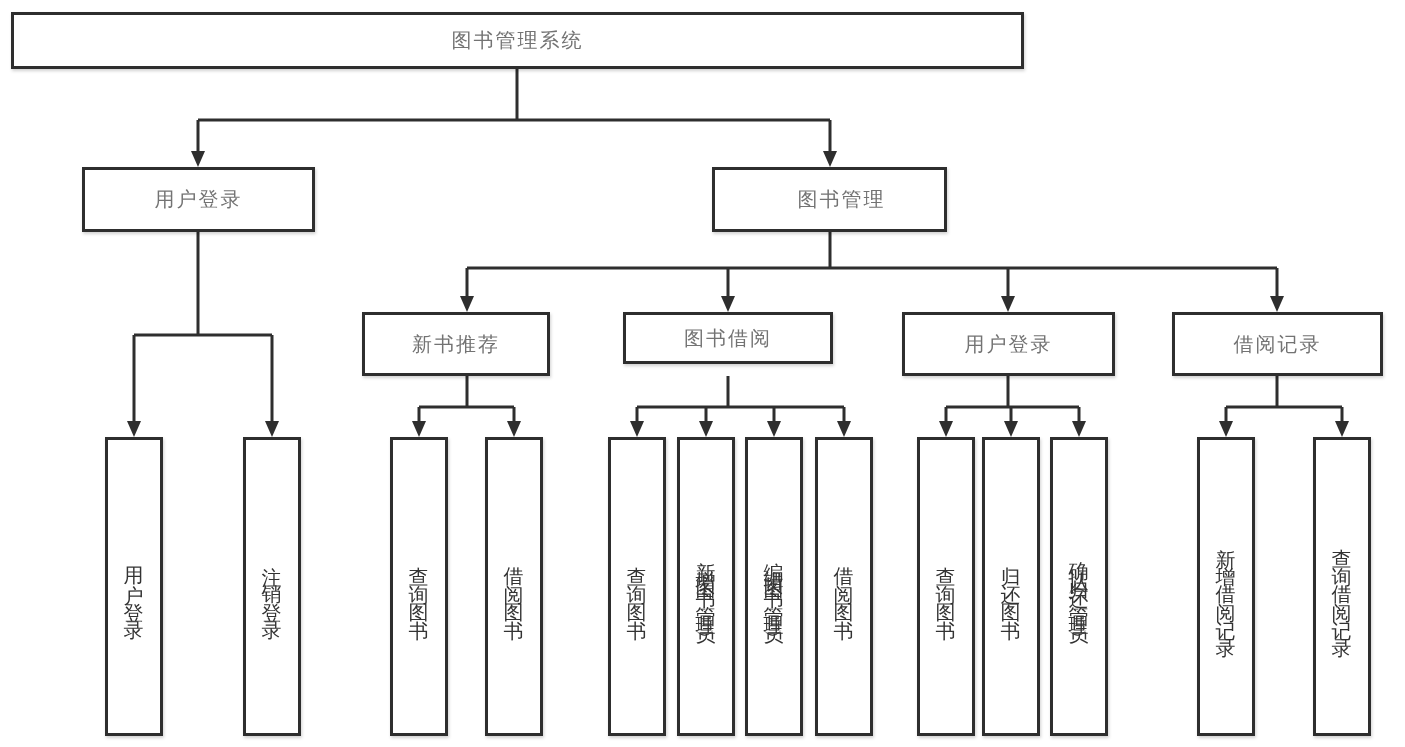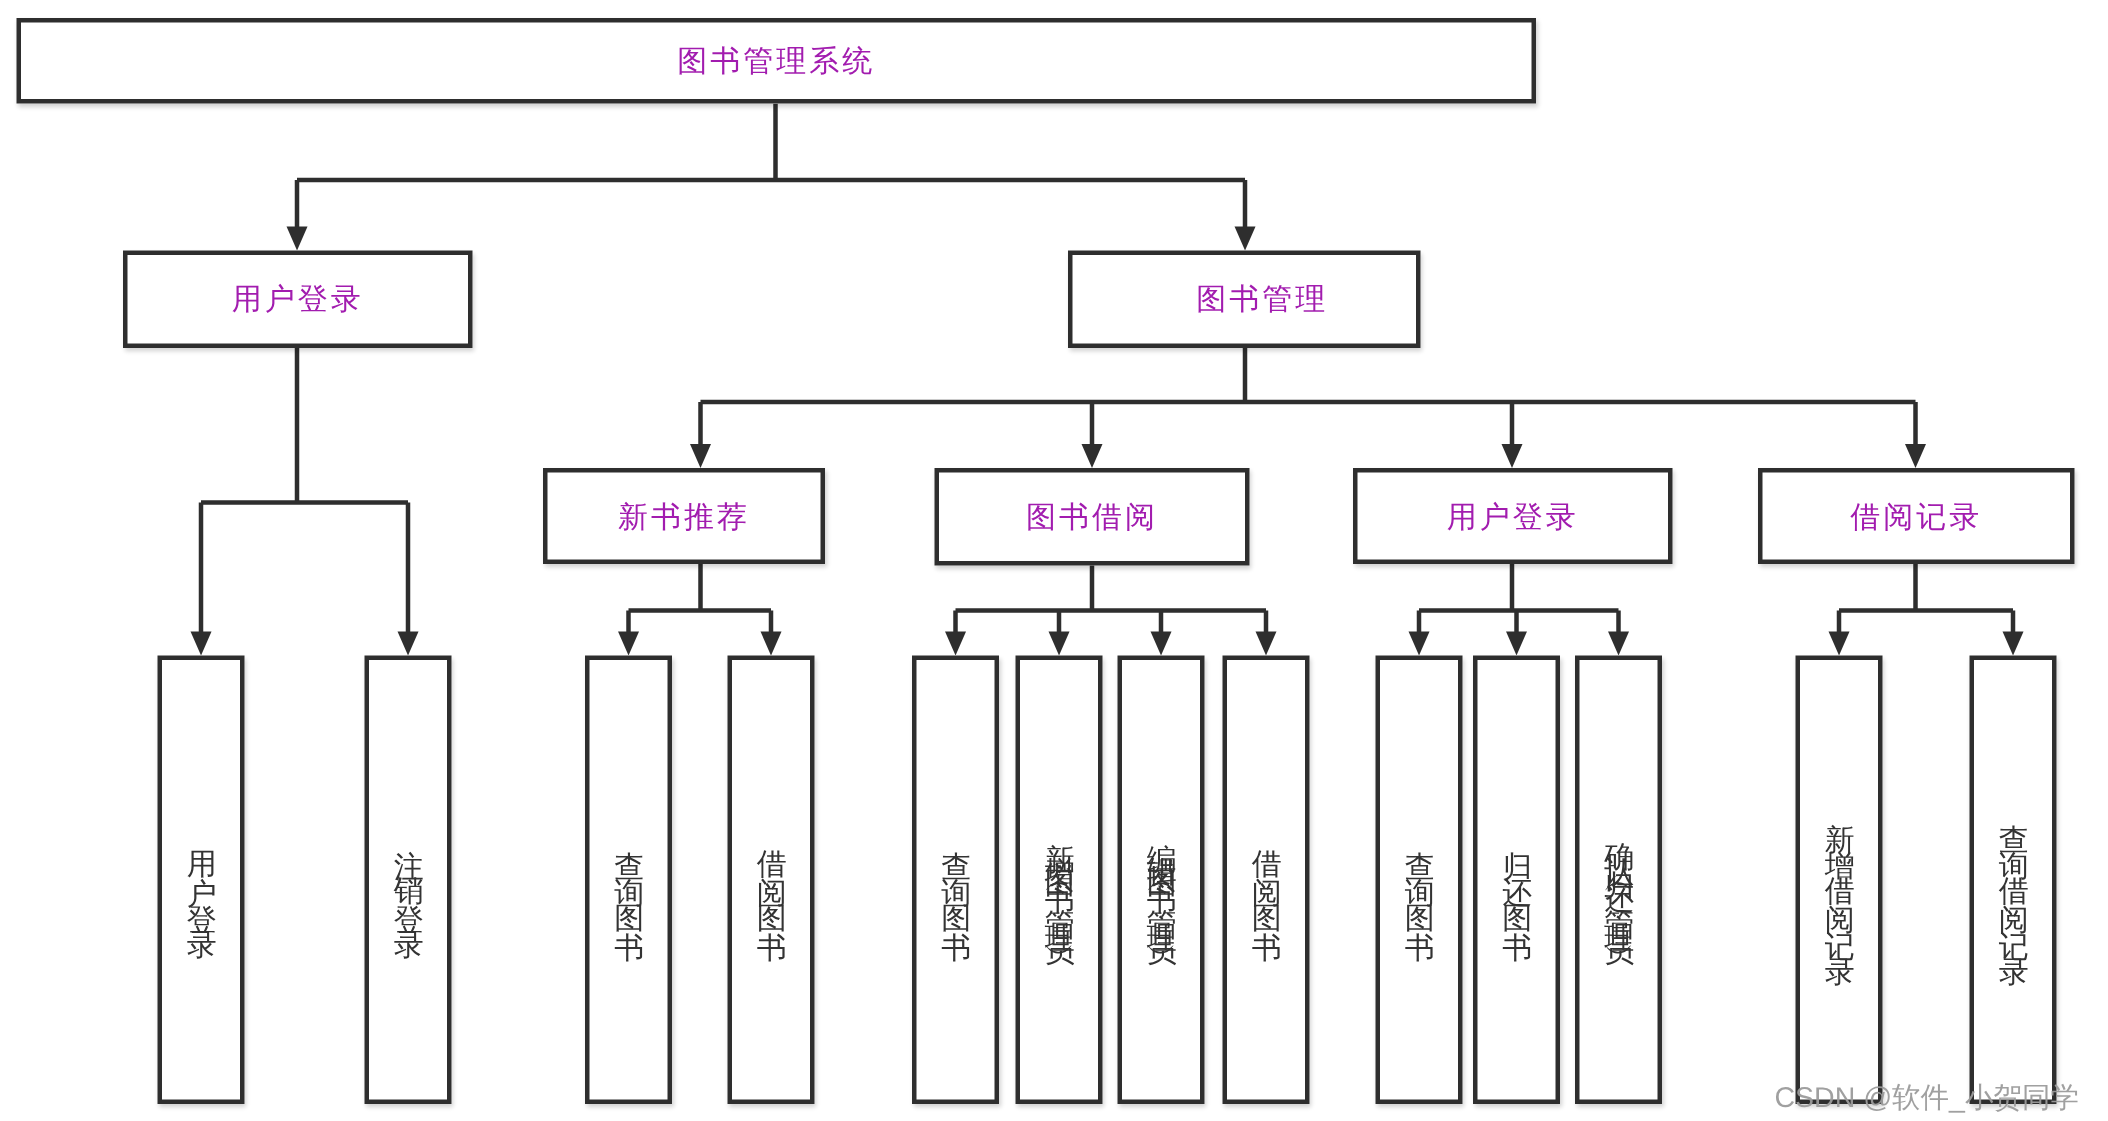--- a/index.html
+++ b/index.html
@@ -14,21 +14,21 @@
     position: absolute;
     background: #ffffff;
     border: 3px solid #2e2e2e;
     display: flex;
     align-items: center;
     justify-content: center;
     z-index: 2;
     box-shadow: 1px 2px 3px rgba(0,0,0,0.18);
   }
   .box .lbl {
-    color: #a21caf;
+    color: #737373;
     font-size: 20px;
     letter-spacing: 2px;
     white-space: nowrap;
   }
   .vtext {
     writing-mode: vertical-rl;
     text-orientation: mixed;
     color: #333333;
     font-size: 20px;
     letter-spacing: 18px;
@@ -98,21 +98,21 @@
   <div class="box" style="left:82px; top:167px; width:233px; height:65px;">
     <span class="lbl">用户登录</span>
   </div>
   <div class="box" style="left:712px; top:167px; width:235px; height:65px;padding-left:24px;">
     <span class="lbl">图书管理</span>
   </div>
 
   <div class="box" style="left:362px; top:312px; width:188px; height:64px;">
     <span class="lbl">新书推荐</span>
   </div>
-  <div class="box" style="left:623px; top:312px; width:210px; height:65px;">
+  <div class="box" style="left:623px; top:312px; width:210px; height:52px;">
     <span class="lbl">图书借阅</span>
   </div>
   <div class="box" style="left:902px; top:312px; width:213px; height:64px;">
     <span class="lbl">用户登录</span>
   </div>
   <div class="box" style="left:1172px; top:312px; width:211px; height:64px;">
     <span class="lbl">借阅记录</span>
   </div>
 
   <div class="box" style="left:105px; top:437px; width:58px; height:299px;">
@@ -152,15 +152,14 @@
     <span class="vtext long">确认归还（管理员）</span>
   </div>
 
   <div class="box" style="left:1197px; top:437px; width:58px; height:299px;">
     <span class="vtext">新增借阅记录</span>
   </div>
   <div class="box" style="left:1313px; top:437px; width:58px; height:299px;">
     <span class="vtext">查询借阅记录</span>
   </div>
 
-  <div class="watermark">CSDN @软件_小贺同学</div>
 
 </div>
 
 </body></html>

